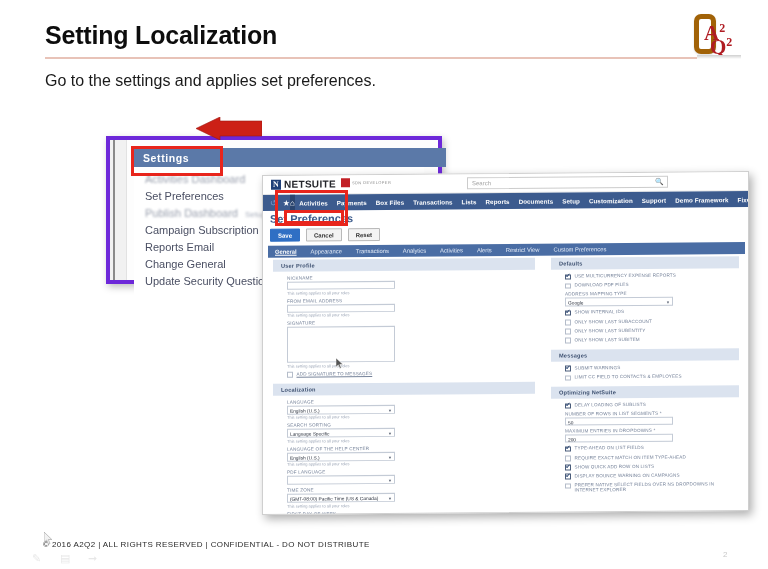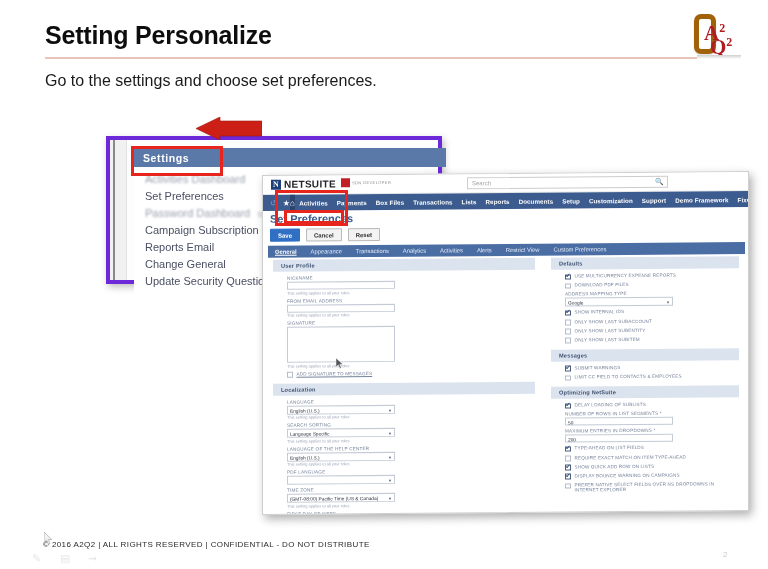--- a/index.html
+++ b/index.html
@@ -233,41 +233,41 @@
   #cursor-footer { position:absolute; left:44px; top:532px; width:9px; height:13px; }
   #bottom-icons {
     position:absolute; left:32px; top:553px; display:flex; gap:12px;
     opacity:.32;
   }
   #bottom-icons .bi { width:16px; height:11px; color:#b6b6b6; font-size:11px; line-height:11px; }
 </style>
 </head>
 <body>
 
-<div id="slide-title">Setting Personalize</div>
+<div id="slide-title">Setting Localization</div>
 <div id="title-rule"></div>
 
 <div id="logo-box">
   <div class="a2q2">
     <span class="l1"><span>A</span><sup>2</sup></span>
     <span class="l2"><span>Q</span><sup>2</sup></span>
   </div>
 </div>
 <div id="logo-shadow"></div>
 
-<div id="subtitle">Go to the settings and choose set preferences.</div>
+<div id="subtitle">Go to the settings and applies set preferences.</div>
 
 <div id="settings-card">
   <div class="page-edge"></div>
   <div class="left-rule"></div>
   <div id="settings-header">Settings</div>
   <div id="settings-list">
       <div class="menu-item dim blurry"><span>Activities Dashboard</span></div>
       <div class="menu-item"><span>Set Preferences</span></div>
-      <div class="menu-item dim blurry"><span>Password Dashboard</span><span class="trailing">Setup</span></div>
+      <div class="menu-item dim blurry"><span>Publish Dashboard</span><span class="trailing">Setup</span></div>
       <div class="menu-item"><span>Campaign Subscription Center</span></div>
       <div class="menu-item"><span>Reports Email</span></div>
       <div class="menu-item"><span>Change General</span></div>
       <div class="menu-item"><span>Update Security Questions</span></div>
     </div>
 </div>
 
 <svg id="red-arrow" viewBox="0 0 66 23">
   <polygon points="66,4 24,4 24,0 0,11.5 24,23 24,19 66,19" fill="#cc2016"></polygon>
   <polygon points="66,4 24,4 24,0 0,11.5 24,23 24,19 66,19" fill="none" stroke="#9e1810" stroke-width="0.6"></polygon>

